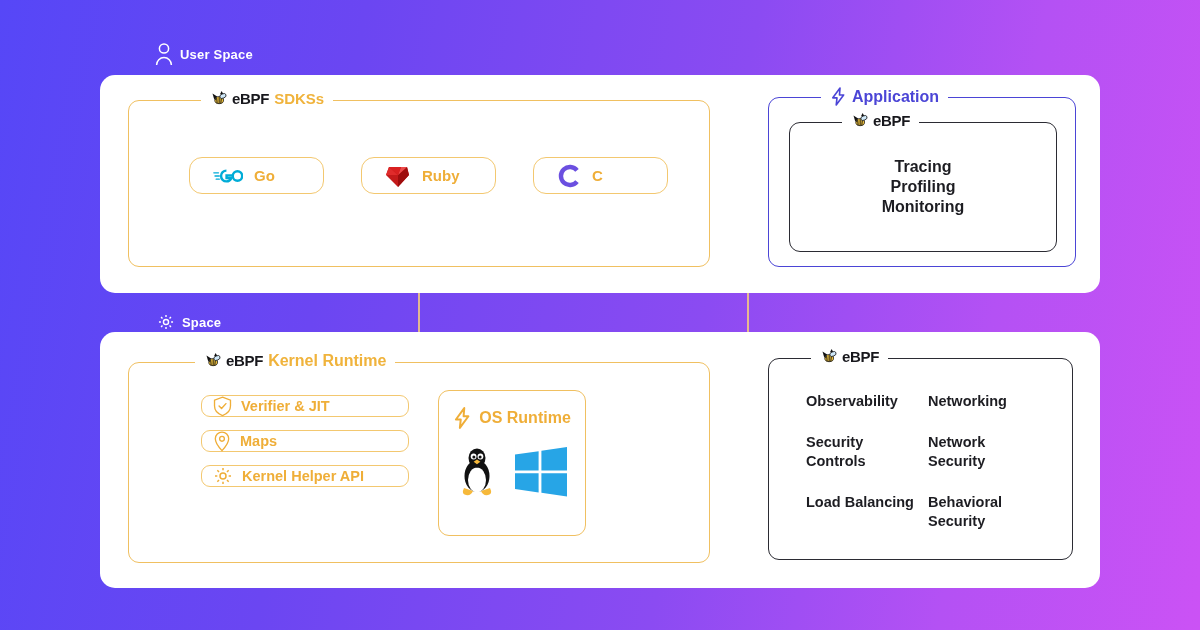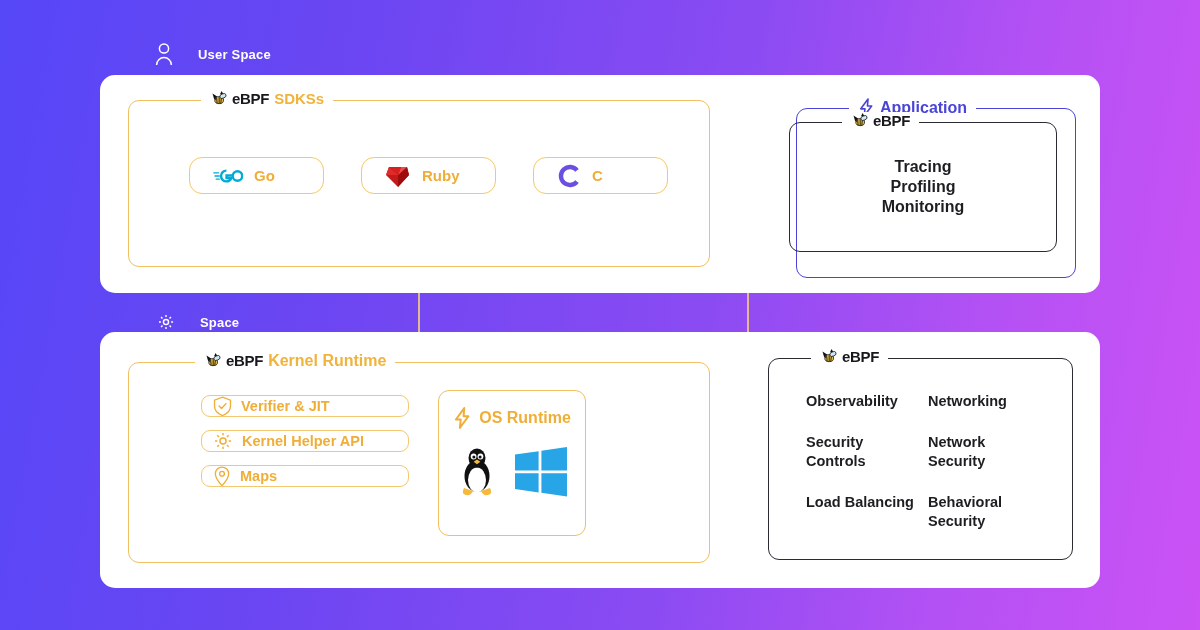--- a/index.html
+++ b/index.html
@@ -6,21 +6,21 @@
   html,body { width:1200px; height:630px; }
   body {
     font-family:"Liberation Sans", sans-serif;
     background:linear-gradient(100deg,#5647F7 0%,#6B46F2 28%,#8B4BF2 58%,#B451F4 80%,#CB52F5 100%);
     position:relative; overflow:hidden;
   }
   .stage { position:absolute; inset:0; }
 
   
   .zone-label {
-    position:absolute; display:flex; align-items:center; gap:25px;
+    position:absolute; display:flex; align-items:center; gap:7px;
     color:#ffffff; font-weight:700; font-size:13px; letter-spacing:.2px;
   }
   #user-space-label { left:155px; top:42px; }
   #kernel-label     { left:157px; top:313px; }
 
   
   .panel {
     position:absolute; background:#ffffff; border-radius:15px;
   }
   #panel-user   { left:100px; top:75px;  width:1000px; height:218px; }
@@ -47,21 +47,21 @@
   #box-sdks { left:128px; top:100px; width:582px; height:167px; }
   .chips { position:absolute; left:60px; top:56px; display:flex; gap:37px; }
   .chip {
     width:135px; height:37px; border:1.5px solid #F3C870; border-radius:13px;
     display:flex; align-items:center; gap:11px; padding-left:23px;
     background:#fff;
   }
   .chip .clabel { font-size:15px; font-weight:700; color:#EFAE38; }
 
   
-  #box-application { left:768px; top:108px; width:280px; height:170px;margin-left:28px; }
+  #box-application { left:768px; top:97px; width:308px; height:170px; }
   #box-app-inner   { left:789px; top:122px; width:268px; height:130px; }
   .app-lines {
     position:absolute; inset:0; display:flex; flex-direction:column;
     align-items:center; justify-content:center; gap:2px;
   }
   .app-lines div { font-size:16px; font-weight:700; color:#1D1D22; }
 
   
   #box-kernel-runtime { left:128px; top:362px; width:582px; height:201px; }
   .kitems { position:absolute; left:72px; top:32px; display:flex; flex-direction:column; gap:13px; }
@@ -240,34 +240,34 @@
 
     <div class="kitems">
       <div class="kitem">
         <svg width="19" height="21" viewBox="0 0 20 22">
           <path d="M10 1.2 18.4 4.4v6.2c0 5-3.6 8.3-8.4 10-4.8-1.7-8.4-5-8.4-10V4.4z" fill="none" stroke="#EFAE38" stroke-width="1.4"></path>
           <path d="M6.4 10.6 L9 13.2 L13.6 8" fill="none" stroke="#EFAE38" stroke-width="1.5" stroke-linecap="round" stroke-linejoin="round"></path>
         </svg>
         <span class="klabel">Verifier &amp; JIT</span>
       </div>
       <div class="kitem">
+        <svg width="18" height="21" viewBox="0 0 18 22">
+          <path d="M9 1.2c-3.9 0-7 3.1-7 7 0 5 7 12.4 7 12.4s7-7.4 7-12.4c0-3.9-3.1-7-7-7z" fill="none" stroke="#EFAE38" stroke-width="1.4"></path>
+          <circle cx="9" cy="8.2" r="2.5" fill="none" stroke="#EFAE38" stroke-width="1.4"></circle>
+        </svg>
+        <span class="klabel">Maps</span>
+      </div>
+      <div class="kitem">
         <svg width="20" height="20" viewBox="0 0 24 24">
           <g fill="none" stroke="#EFAE38" stroke-width="1.8">
             <circle cx="12" cy="12" r="3.6"></circle>
             <path d="M12 2.4v2.8M12 18.8v2.8M2.4 12h2.8M18.8 12h2.8M5.2 5.2l2 2M16.8 16.8l2 2M18.8 5.2l-2 2M7.2 16.8l-2 2"></path>
           </g>
         </svg>
         <span class="klabel">Kernel Helper API</span>
-      </div>
-      <div class="kitem">
-        <svg width="18" height="21" viewBox="0 0 18 22">
-          <path d="M9 1.2c-3.9 0-7 3.1-7 7 0 5 7 12.4 7 12.4s7-7.4 7-12.4c0-3.9-3.1-7-7-7z" fill="none" stroke="#EFAE38" stroke-width="1.4"></path>
-          <circle cx="9" cy="8.2" r="2.5" fill="none" stroke="#EFAE38" stroke-width="1.4"></circle>
-        </svg>
-        <span class="klabel">Maps</span>
       </div>
     </div>
   </div>
 
   <div class="fbox" id="box-os-runtime">
     <div class="os-head">
       <svg width="19" height="22" viewBox="0 0 16 20">
         <path d="M9.6 1 L2 11.4h4.4L5.6 19 13.4 8.4H9z" fill="none" stroke="#EFAE38" stroke-width="1.8" stroke-linejoin="round"></path>
       </svg>
       <span class="ostext">OS Runtime</span>

